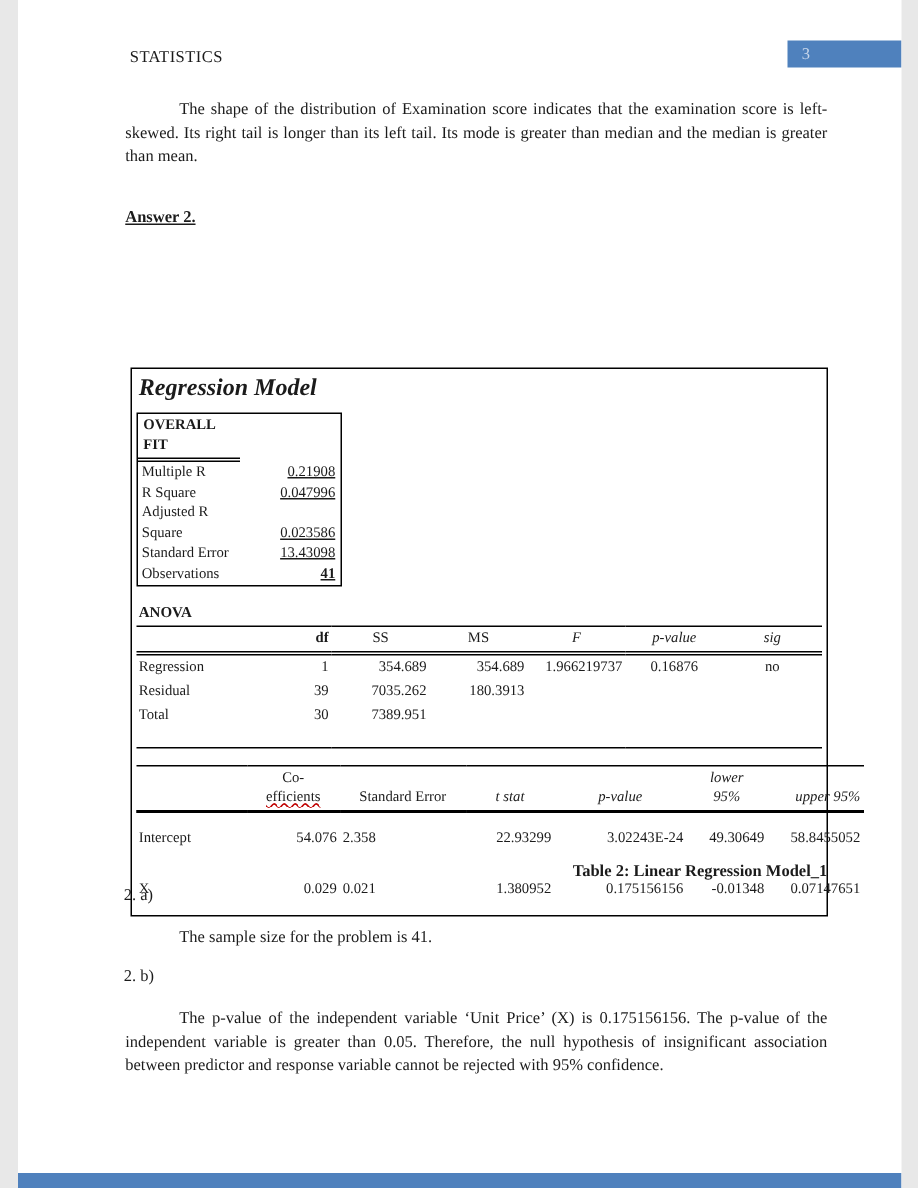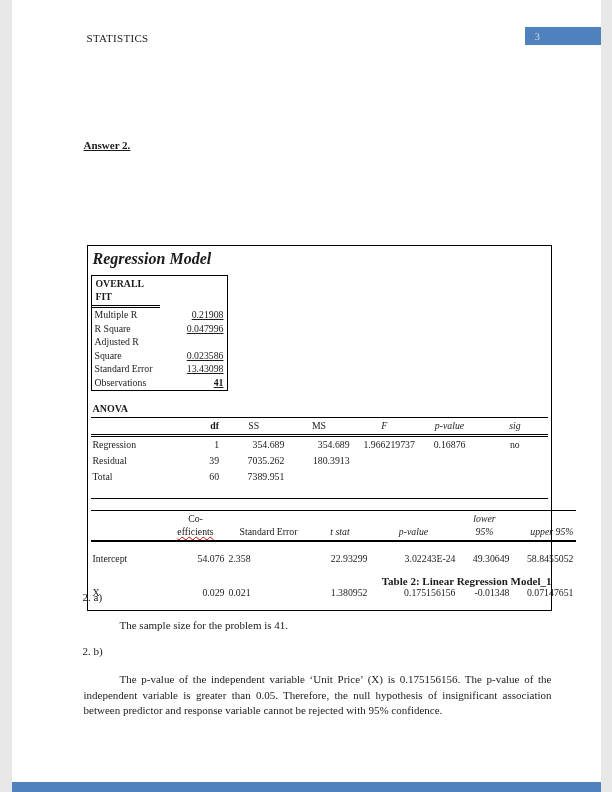--- a/index.html
+++ b/index.html
@@ -98,20 +98,21 @@
 </head>
 <body>
 
 <div class="page">
 
   <div class="header-title">STATISTICS</div>
   <div class="page-num-box">
     <span>3</span>
   </div>
 
+  <p class="body p1">The shape of the distribution of Examination score indicates that the examination score is left-skewed. Its right tail is longer than its left tail. Its mode is greater than median and the median is greater than mean.</p>
 
   <h2 class="answer2">Answer 2.</h2>
 
 
   <div class="table-wrap">
     <div class="rm-title">Regression Model</div>
 
     <div class="of-box">
       <div class="of-header">OVERALL FIT</div>
       <table class="of-table">
@@ -169,21 +170,21 @@
           <td class="c0">Residual</td>
           <td class="c1">39</td>
           <td class="c2">7035.262</td>
           <td class="c3">180.3913</td>
           <td class="c4"></td>
           <td class="c5"></td>
           <td class="c6"></td>
         </tr>
         <tr class="row-total">
           <td class="c0">Total</td>
-          <td class="c1">60</td>
+          <td class="c1">30</td>
           <td class="c2">7389.951</td>
           <td class="c3"></td>
           <td class="c4"></td>
           <td class="c5"></td>
           <td class="c6"></td>
         </tr>
       </tbody>
     </table>
 
     <div class="tbl-spacer"></div>

